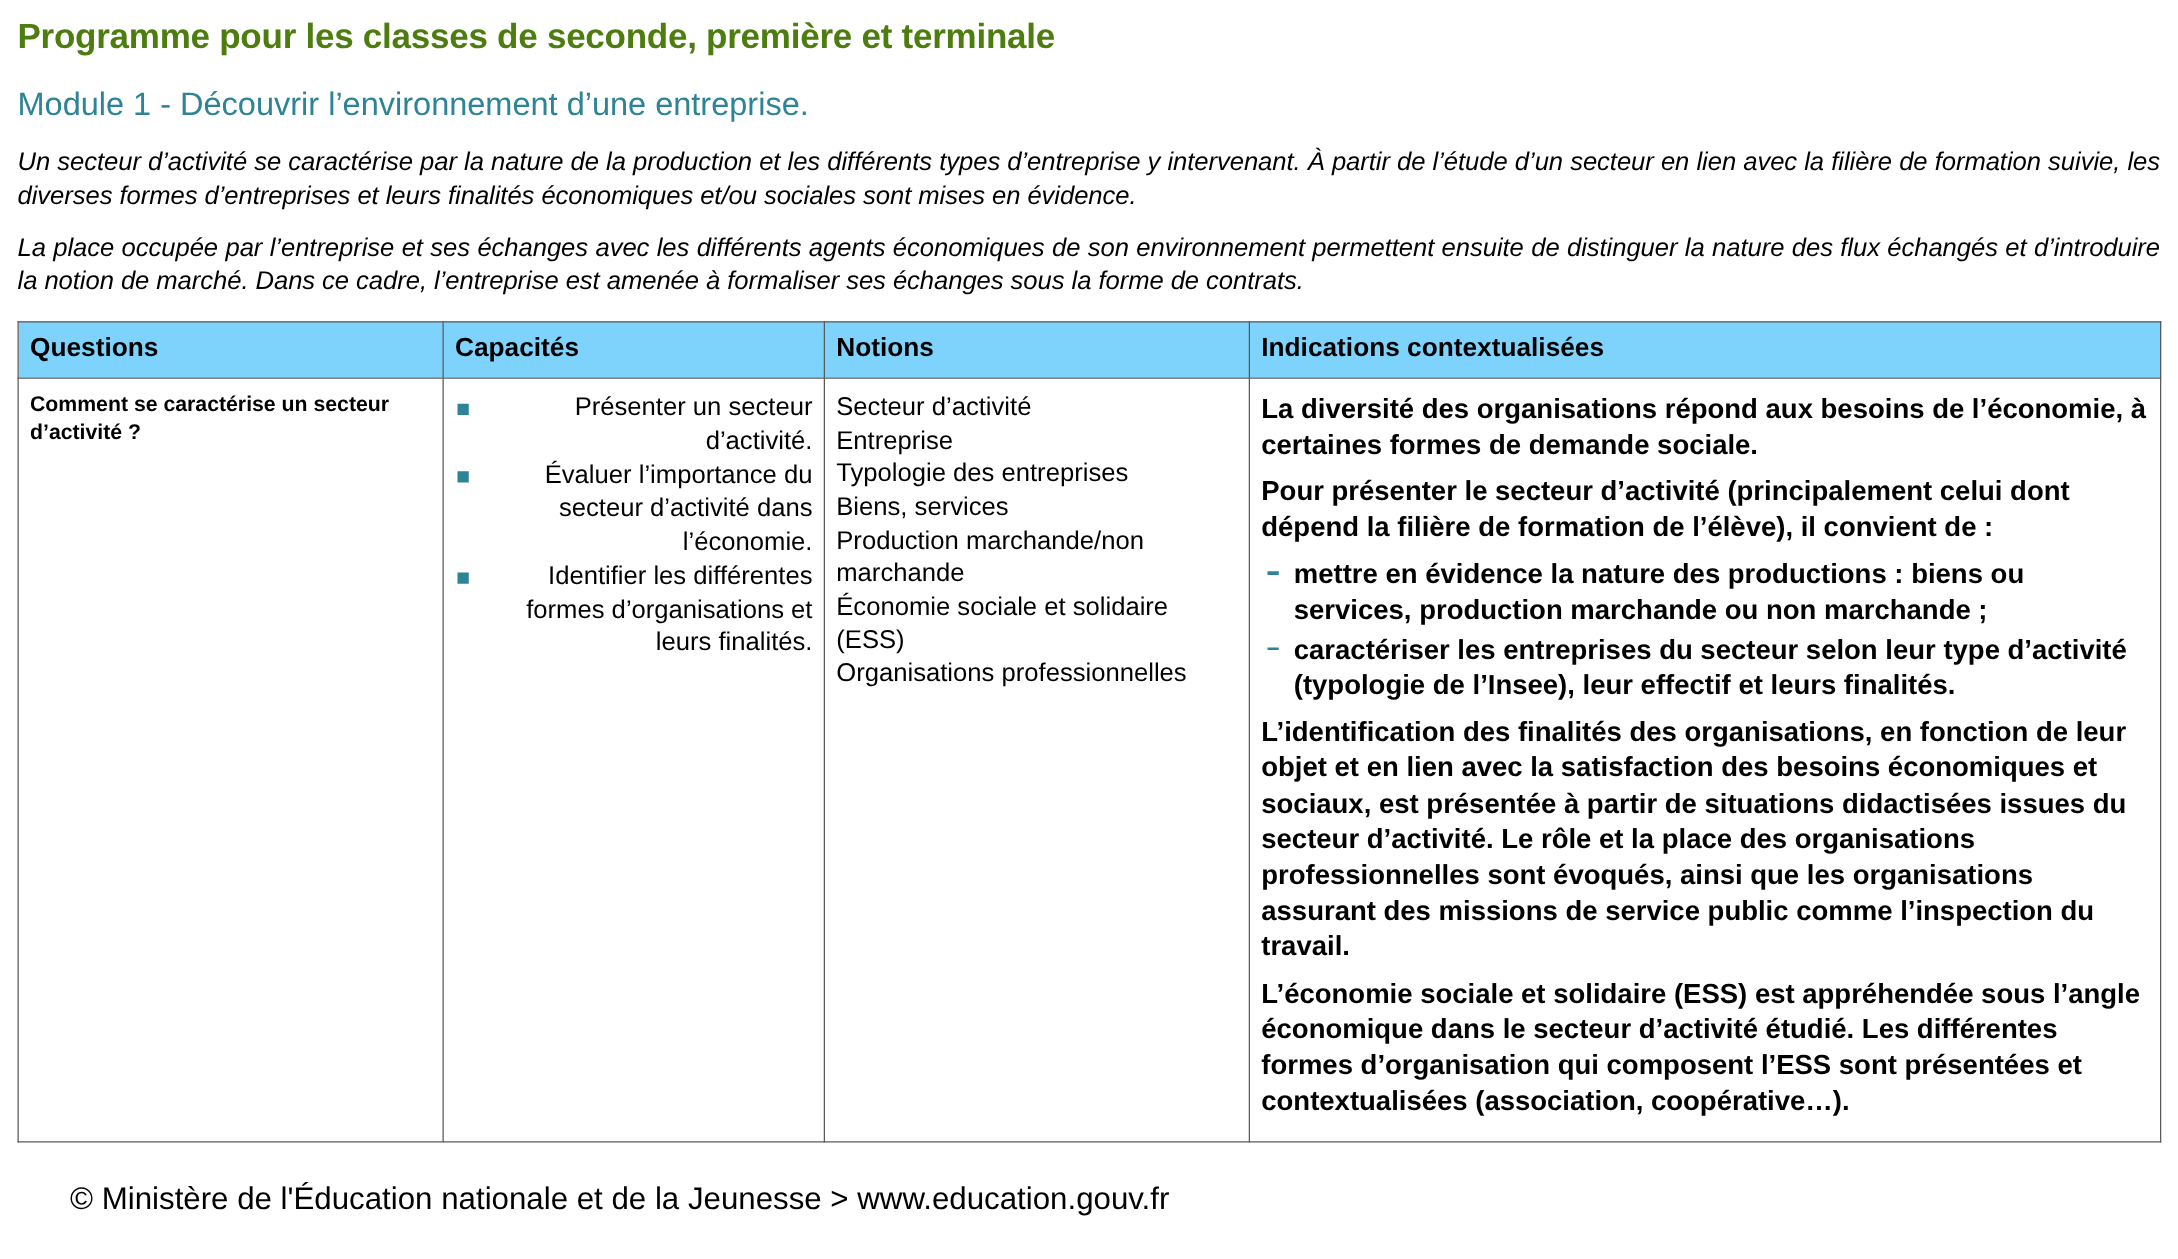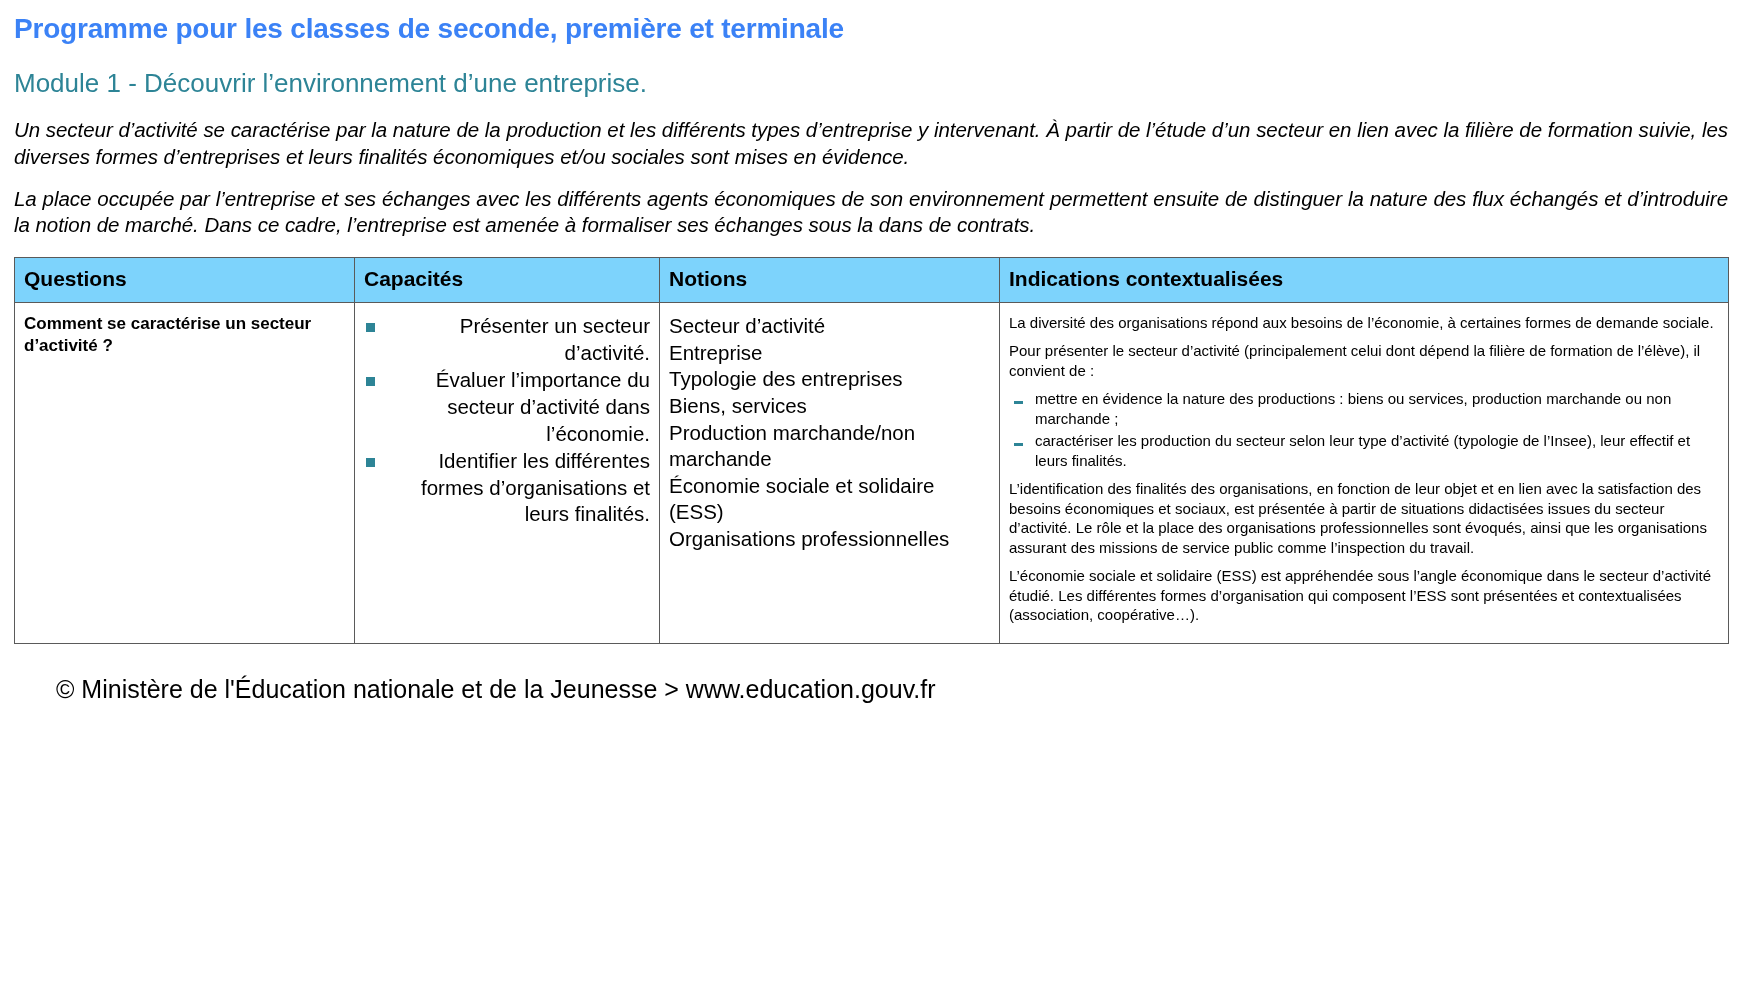--- a/index.html
+++ b/index.html
@@ -18,21 +18,21 @@
   .page {
     position: relative;
     width: 1742px;
     height: 1007px;
     box-sizing: border-box;
     padding: 0 14px;
   }
 
   
   .doc-title {
-    color: #3b82f6;
+    color: #4d7c0f;
     font-size: 28px;
     font-weight: bold;
     letter-spacing: -0.2px;
     margin: 0;
     padding-top: 14px;
     line-height: 1.1;
   }
   .module-title {
     color: #2d8496;
     font-size: 26px;
@@ -113,22 +113,23 @@
   ul.notion-list {
     list-style: none;
     margin: 0;
     padding: 3px 0 0 0;
     font-size: 20.5px;
     line-height: 1.30;
   }
   ul.notion-list li { margin: 0; }
 
   .indic-block {
-    font-size: 15px;
-    line-height: 1.30;
+    font-size: 22px;
+    line-height: 1.30;
+    font-weight: bold;
   }
   .indic-block p {
     margin: 0 0 9px 0;
   }
   .indic-block p:first-child { padding-top: 3px; }
   ul.dash-list {
     list-style: none;
     margin: 0 0 9px 0;
     padding: 0;
   }
@@ -159,21 +160,21 @@
 </head>
 <body>
 
 <div class="page">
 
   <h1 class="doc-title">Programme pour les classes de seconde, première et terminale</h1>
 
   <h2 class="module-title">Module 1 - Découvrir l’environnement d’une entreprise.</h2>
 
   <p class="intro">Un secteur d’activité se caractérise par la nature de la production et les différents types d’entreprise y intervenant. À partir de l’étude d’un secteur en lien avec la filière de formation suivie, les diverses formes d’entreprises et leurs finalités économiques et/ou sociales sont mises en évidence.</p>
-  <p class="intro second">La place occupée par l’entreprise et ses échanges avec les différents agents économiques de son environnement permettent ensuite de distinguer la nature des flux échangés et d’introduire la notion de marché. Dans ce cadre, l’entreprise est amenée à formaliser ses échanges sous la dans de contrats.</p>
+  <p class="intro second">La place occupée par l’entreprise et ses échanges avec les différents agents économiques de son environnement permettent ensuite de distinguer la nature des flux échangés et d’introduire la notion de marché. Dans ce cadre, l’entreprise est amenée à formaliser ses échanges sous la forme de contrats.</p>
 
   <table class="programme">
     <colgroup>
       <col class="c-questions">
       <col class="c-capacites">
       <col class="c-notions">
       <col class="c-indic">
     </colgroup>
     <thead>
       <tr>
@@ -223,21 +224,21 @@
           <div class="indic-block">
             <p>La diversité des organisations répond aux besoins de l’économie, à certaines formes de demande sociale.</p>
             <p>Pour présenter le secteur d’activité (principalement celui dont dépend la filière de formation de l’élève), il convient de :</p>
             <ul class="dash-list">
               <li>
                 <span class="dash-bullet"></span>
                 <span>mettre en évidence la nature des productions : biens ou services, production marchande ou non marchande ;</span>
               </li>
               <li>
                 <span class="dash-bullet"></span>
-                <span>caractériser les production du secteur selon leur type d’activité (typologie de l’Insee), leur effectif et leurs finalités.</span>
+                <span>caractériser les entreprises du secteur selon leur type d’activité (typologie de l’Insee), leur effectif et leurs finalités.</span>
               </li>
             </ul>
             <p>L’identification des finalités des organisations, en fonction de leur objet et en lien avec la satisfaction des besoins économiques et sociaux, est présentée à partir de situations didactisées issues du secteur d’activité. Le rôle et la place des organisations professionnelles sont évoqués, ainsi que les organisations assurant des missions de service public comme l’inspection du travail.</p>
             <p>L’économie sociale et solidaire (ESS) est appréhendée sous l’angle économique dans le secteur d’activité étudié. Les différentes formes d’organisation qui composent l’ESS sont présentées et contextualisées (association, coopérative…).</p>
           </div>
         </td>
 
       </tr>
     </tbody>
   </table>

